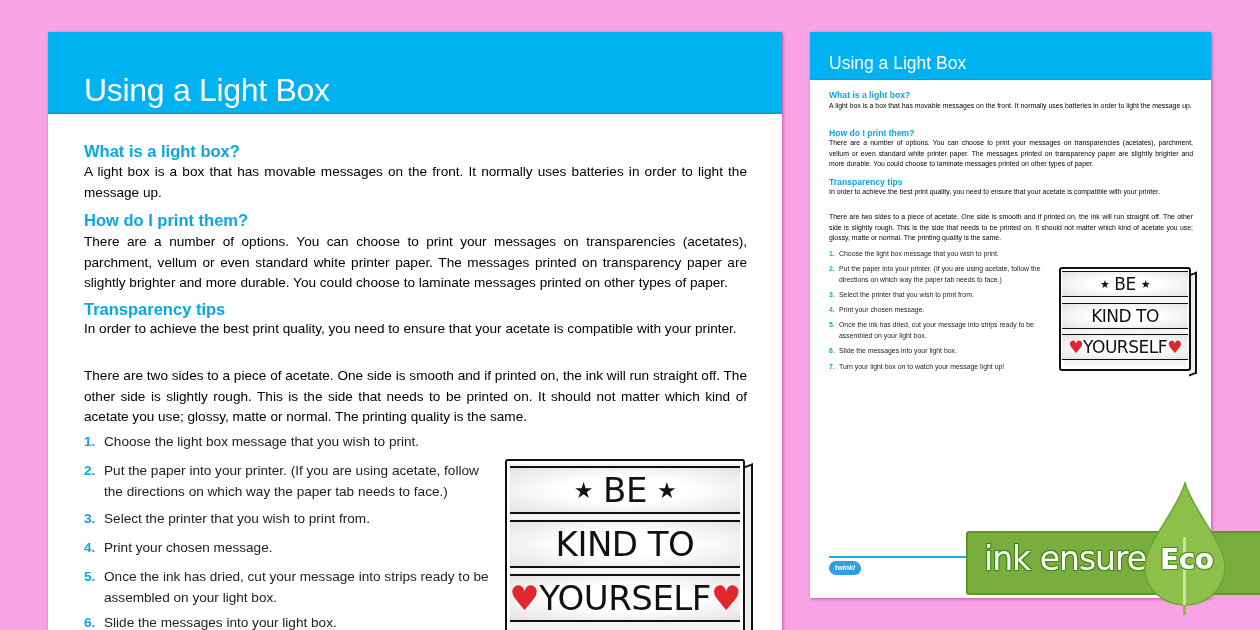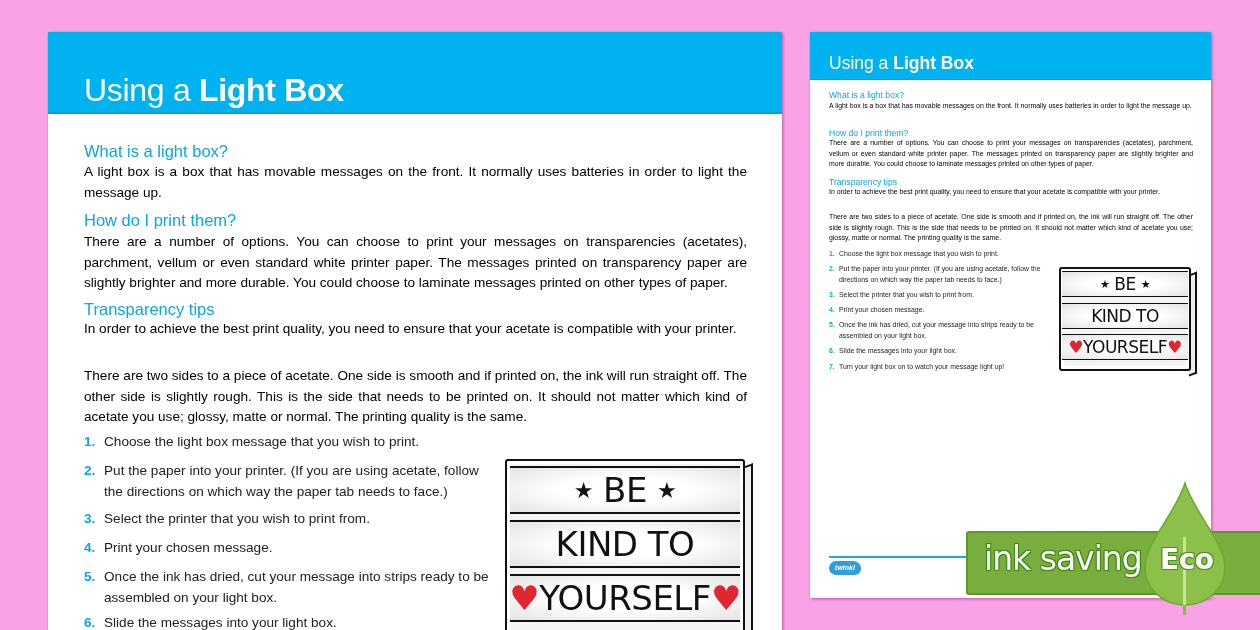--- a/index.html
+++ b/index.html
@@ -7,22 +7,22 @@
       width:1260px; height:630px; overflow:hidden; position:relative;
       background:#f9a3e6;
       font-family:"Liberation Sans", sans-serif;
     }
     .page {
       position:absolute; background:#ffffff;
       box-shadow: 1px 1px 3px rgba(140,20,120,0.55);
     }
     .page .band { position:absolute; left:0; right:0; top:0; background:#00b3f0; border-bottom:2px solid #0aa0e0; }
     .page .title { position:absolute; color:#fff; white-space:nowrap; }
-    .page .title b { font-weight:700; }
-    .h { color:#0aa7e6; font-weight:400; position:absolute; white-space:nowrap; }
+    .page .title b { font-weight:400; }
+    .h { color:#0aa7e6; font-weight:700; position:absolute; white-space:nowrap; }
     .p { color:#000000; position:absolute; text-align:justify; }
     .li { position:absolute; color:#222; }
     .li .num { color:#0aa7e6; font-weight:700; position:absolute; left:0; top:0; }
 
     
     #pg1 { left:48px; top:32px; width:734px; height:620px; }
     #pg1 .band { height:80px; }
     #pg1 .title { left:36px; top:40px; font-size:32px; letter-spacing:-0.3px; }
     #pg1 .h { font-size:16.5px; left:36px; }
     #pg1 .p { font-size:13.6px; line-height:20.5px; left:36px; width:663px; }
@@ -193,19 +193,19 @@
       <span>YOURSELF</span>
       <span class="heart">♥</span>
     </div>
   </div>
 
   <div class="footer-line"></div>
   <div class="twinkl">twinkl</div>
 </div>
 
 <div class="eco-band"></div>
-<div class="eco-text">ink saving</div>
+<div class="eco-text">ink ensure</div>
 <svg class="leaf" viewBox="0 0 84 134">
   <path d="M42 2 C 50 30, 82 62, 82 86 C 82 108, 64 124, 42 124 C 20 124, 2 108, 2 86 C 2 62, 34 30, 42 2 Z" fill="#8cc04a" stroke="#6aa82e" stroke-width="1.5"></path>
   <rect x="40" y="56" width="3" height="72" fill="#c9e39a"></rect>
   <rect x="40" y="124" width="3" height="10" fill="#7ec23a"></rect>
 </svg>
 <div class="eco-label">Eco</div>
 
 </body></html>

